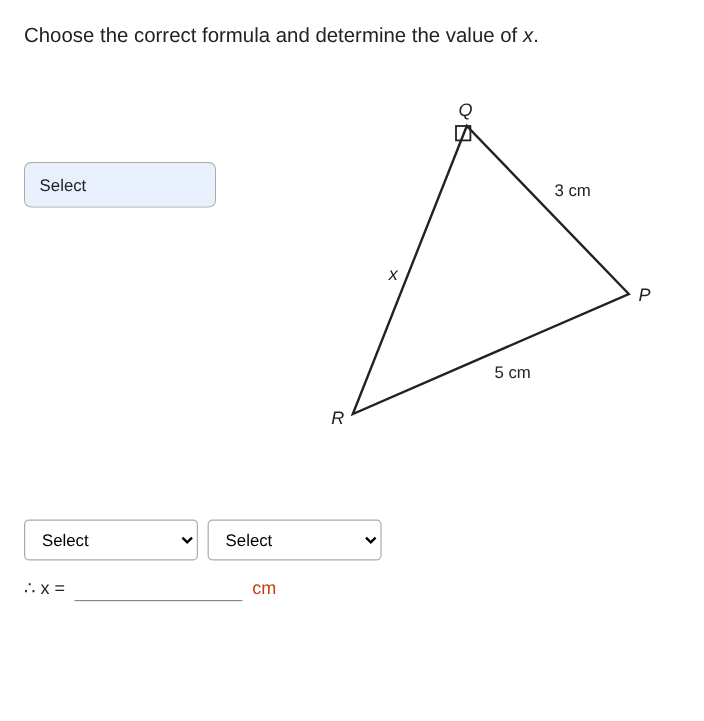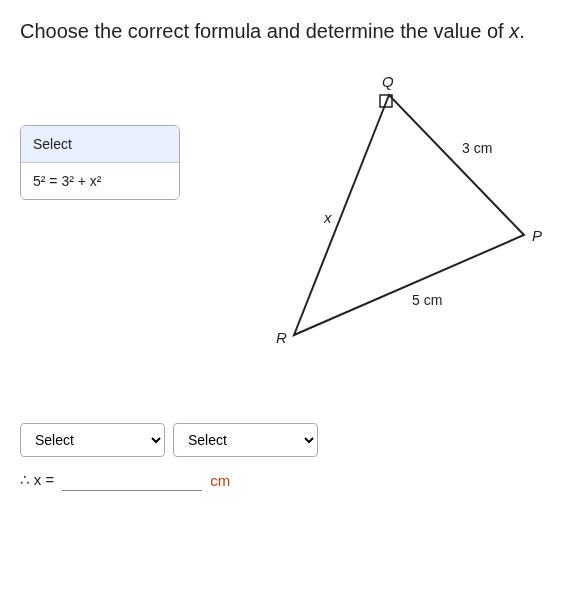--- a/index.html
+++ b/index.html
@@ -6,22 +6,22 @@
     body {
       font-family: Arial, sans-serif;
       font-size: 15px;
       background: #fff;
       width: 587px;
       min-height: 601px;
       padding: 20px 20px 20px 20px;
       color: #222;
     }
     .instruction {
-      font-size: 20px;
-      margin-bottom: 22px;
+      font-size: 17px;
+      margin-bottom: 35px;
       color: #222;
     }
     .instruction em {
       font-style: italic;
     }
     .main-area {
       display: flex;
       flex-direction: row;
       align-items: flex-start;
       gap: 0;
@@ -113,21 +113,20 @@
 </head>
 <body>
 
 <p class="instruction">
   <span>Choose the correct formula and determine the value of </span><em>x</em>.
 </p>
 
 <div class="main-area">
   <div class="left-panel">
     <div class="option-item selected-option">Select</div>
-    <div class="option-item">5² = 3² + x²</div>
   </div>
 
   <div class="diagram-area">
     <svg class="triangle-svg" width="330" height="340" viewBox="0 0 330 340">
 
       <polygon points="175,30 80,270 310,170" fill="none" stroke="#222" stroke-width="2"></polygon>
 
       <rect x="166" y="30" width="12" height="12" fill="none" stroke="#222" stroke-width="1.5"></rect>
 
       <text x="168" y="22" font-size="15" font-style="italic" fill="#222">Q</text>

